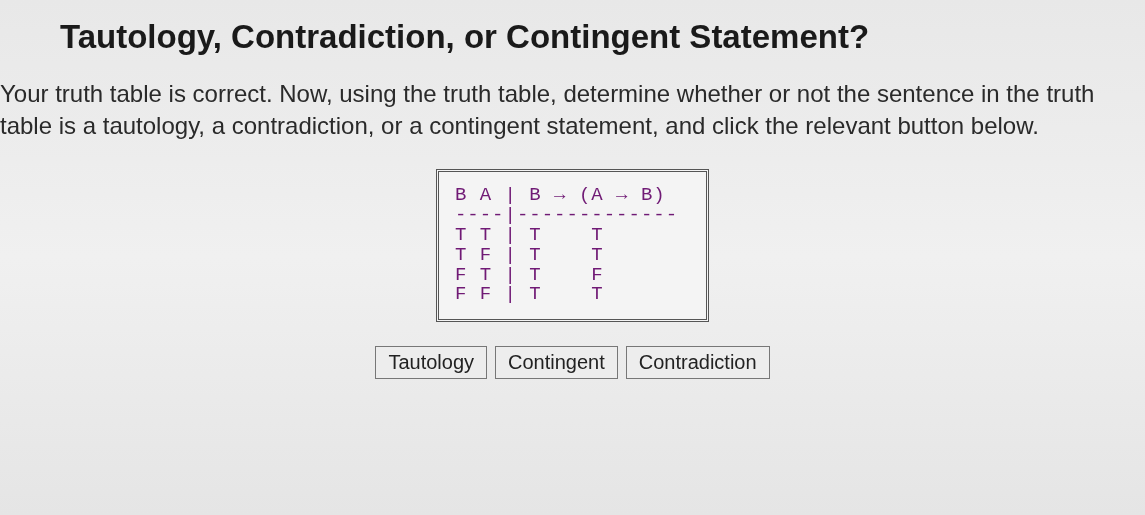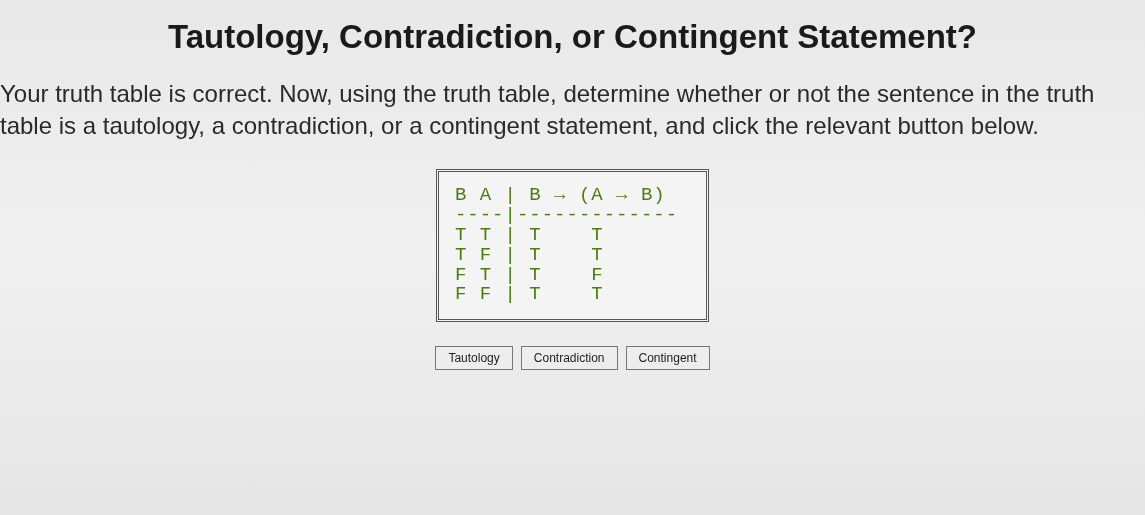--- a/index.html
+++ b/index.html
@@ -12,21 +12,20 @@
       height: 515px;
       background: linear-gradient(to bottom, #e8e8e8 0%, #f0f0f0 50%, #e5e5e5 100%);
       font-family: Arial, Helvetica, sans-serif;
       color: #1a1a1a;
       padding: 10px 0 0 0;
       overflow: hidden;
     }
     .heading {
       font-size: 33px;
       font-weight: bold;
-      text-align: center;
       margin: 8px 60px 22px 60px;
       color: #1a1a1a;
     }
     .instructions {
       font-size: 24px;
       line-height: 1.35;
       margin: 0 12px 12px 0;
       color: #2a2a2a;
     }
     .center-wrap {
@@ -35,35 +34,35 @@
       flex-direction: column;
       align-items: center;
       margin-top: 26px;
     }
     .truth-table-box {
       border: 3px double #555;
       background: #f4f4f4;
       padding: 14px 28px 14px 16px;
       font-family: "Courier New", Courier, monospace;
       font-size: 19px;
-      color: #4d7c0f;
+      color: #701a75;
       line-height: 1.05;
       white-space: pre;
       letter-spacing: 1px;
     }
     .buttons-row {
       display: flex;
       gap: 8px;
       margin-top: 24px;
     }
     .answer-btn {
       border: 1px solid #777;
       background: #ededed;
       padding: 4px 12px;
-      font-size: 12px;
+      font-size: 20px;
       color: #222;
       cursor: pointer;
       font-family: Arial, Helvetica, sans-serif;
     }
   </style>
 </head>
 <body>
 
 <h1 class="heading">Tautology, Contradiction, or Contingent Statement?</h1>
 
@@ -72,16 +71,16 @@
 <div class="center-wrap">
   <div class="truth-table-box">B A | B → (A → B)
 ----|-------------
 T T | T    T
 T F | T    T
 F T | T    F
 F F | T    T</div>
 
   <div class="buttons-row">
     <button class="answer-btn">Tautology</button>
+    <button class="answer-btn">Contingent</button>
     <button class="answer-btn">Contradiction</button>
-    <button class="answer-btn">Contingent</button>
   </div>
 </div>
 
 </body></html>

